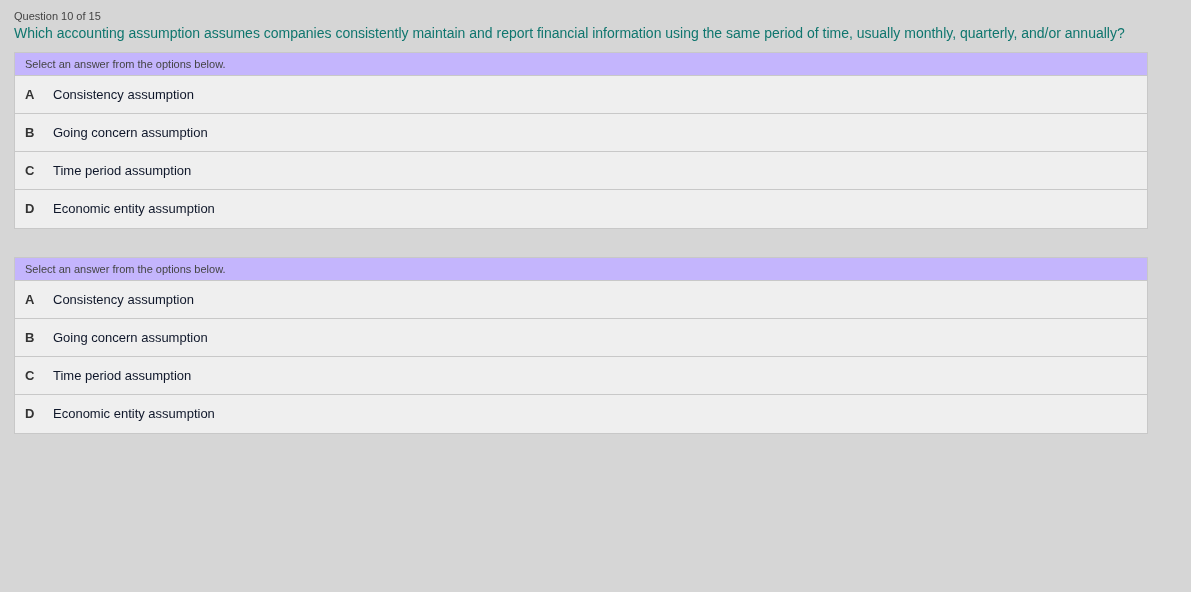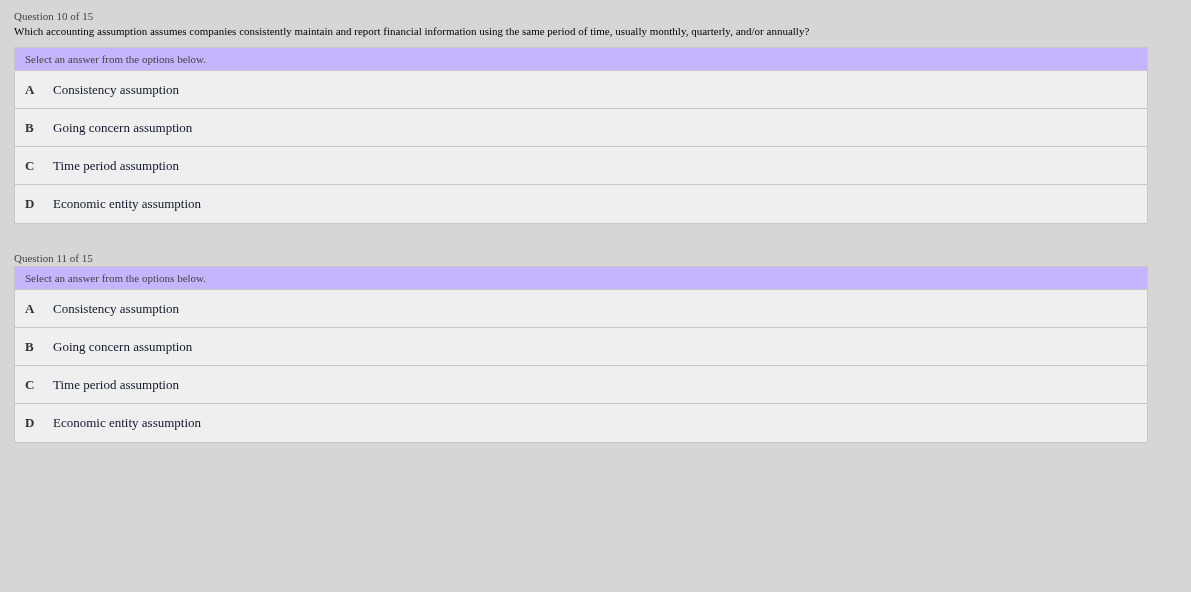--- a/index.html
+++ b/index.html
@@ -14,37 +14,36 @@
       width: 1191px;
       min-height: 592px;
       font-size: 13px;
       color: #222;
     }
 
     .page-container {
       width: 1162px;
       background-color: #d6d6d6;
       padding: 0;
-      font-family: Liberation Serif, serif;
     }
 
     .question-block {
       background-color: #d6d6d6;
       padding: 10px 14px 6px 14px;
     }
 
     .question-number {
       font-size: 11px;
       color: #444;
       margin-bottom: 2px;
     }
 
     .question-text {
-      font-size: 11px;
-      color: #000000;
+      font-size: 14px;
+      color: #0f766e;
       font-weight: normal;
       margin-bottom: 8px;
       line-height: 1.4;
     }
 
     .options-container {
       background-color: #e8e8e8;
       border: 1px solid #c8c8c8;
     }
 
@@ -114,21 +113,20 @@
         <div class="option-row">
           <span class="option-letter">D</span>
           <span class="option-text">Economic entity assumption</span>
         </div>
       </div>
   </div>
 
   <div class="divider"></div>
 
   <div class="question-block">
-    <div class="question-number">Question 11 of 15</div>
     <div class="options-container">
       <div class="select-label">Select an answer from the options below.</div>
 
     <div class="option-row">
           <span class="option-letter">A</span>
           <span class="option-text">Consistency assumption</span>
         </div>
         <div class="option-row">
           <span class="option-letter">B</span>
           <span class="option-text">Going concern assumption</span>

